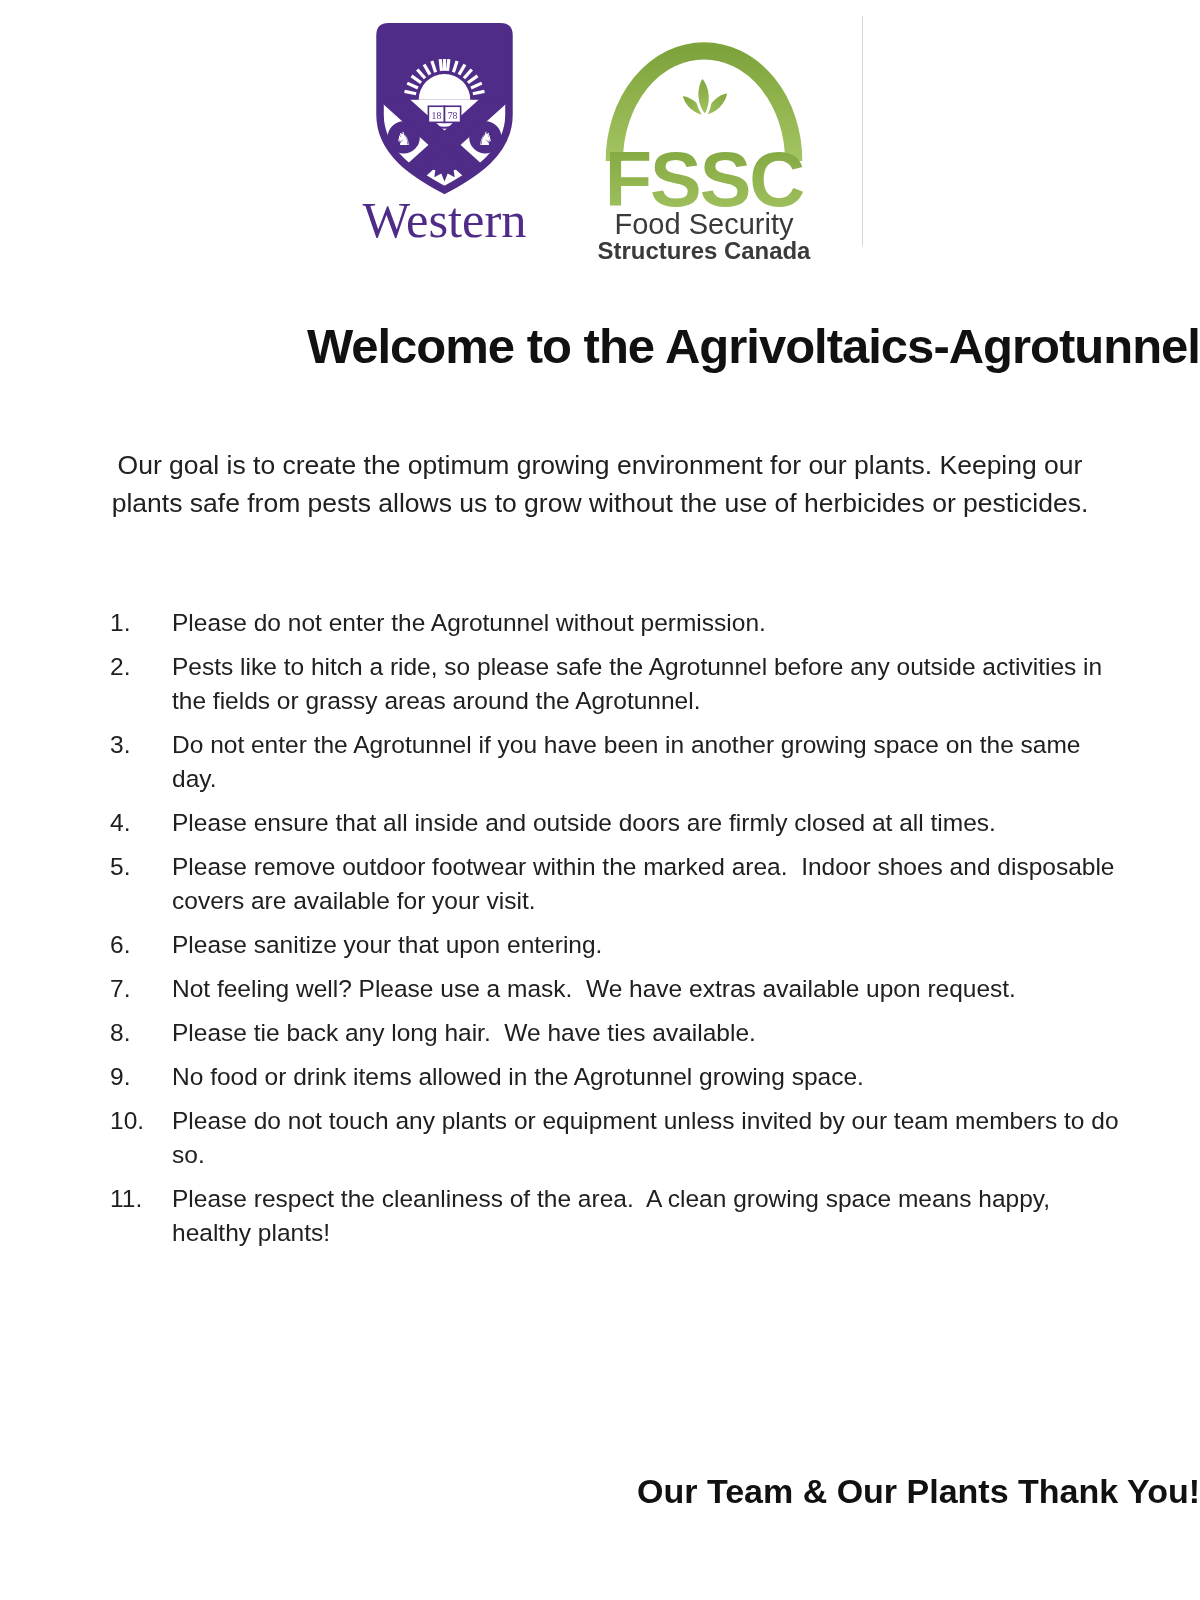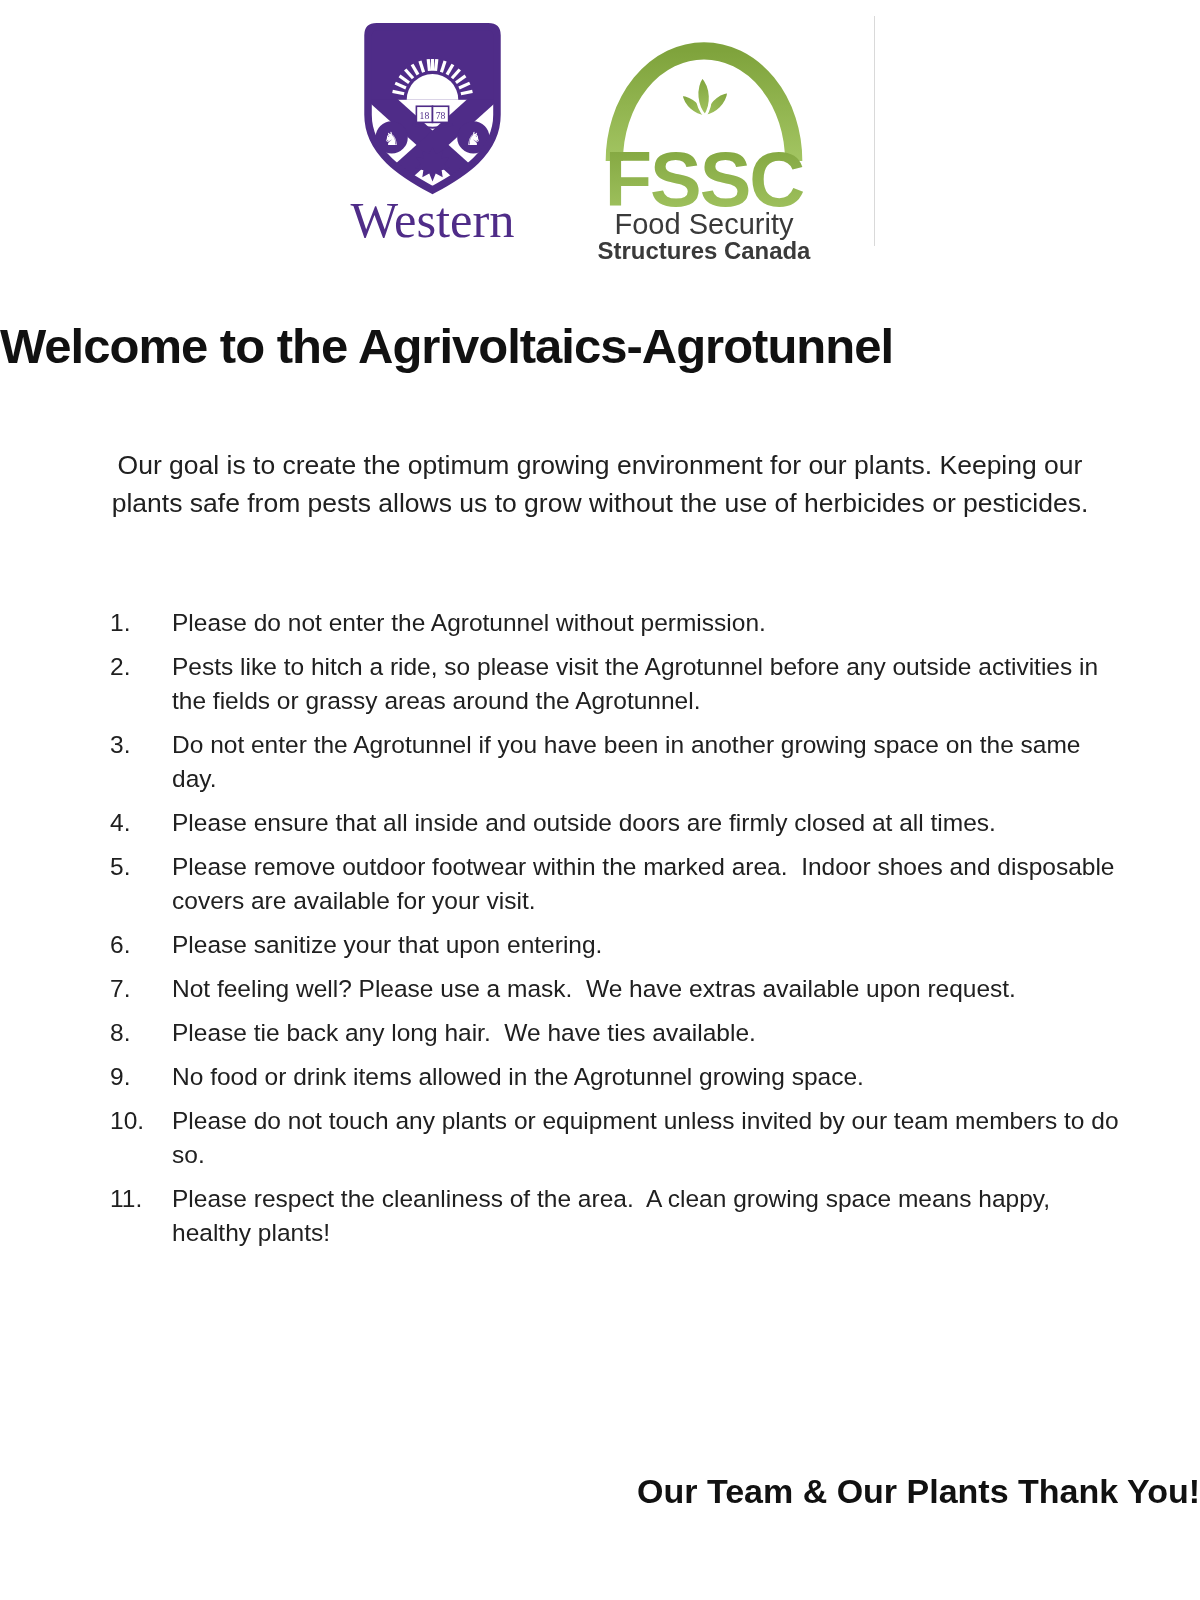--- a/index.html
+++ b/index.html
@@ -15,32 +15,32 @@
     width:1200px;height:1600px;background:#ffffff;
     font-family:"Liberation Sans","DejaVu Sans",sans-serif;
     color:var(--ink);
     position:relative;overflow:hidden;
   }
   .page{width:1200px;height:1600px;}
 
   
   .logo-row{
     display:flex;justify-content:center;align-items:flex-start;
-    gap:56px;padding-top:16px;height:250px;
+    gap:44px;padding-top:16px;height:250px;
   }
   .western-logo{width:215px;}
   .fssc-logo{width:218px;display:flex;}
   .logo-divider{
     width:1px;background:#d9d9d9;height:230px;margin-left:4px;align-self:flex-start;
   }
   svg text{user-select:none;}
 
   
   .title{
-    margin-top:70px;text-align:left;
+    margin-top:70px;text-align:right;
     font-size:49px;font-weight:bold;letter-spacing:-1px;
     line-height:52px;color:#111;
   }
 
   
   .intro-p{
     max-width:990px;margin:0 auto;text-align:center;
     font-size:26.5px;line-height:38px;color:#202020;
     white-space:pre-wrap;
   }
@@ -163,21 +163,21 @@
 
   <p class="intro-p first">Our goal is to create the optimum growing environment for our plants. Keeping our plants safe from pests allows us to grow without the use of herbicides or pesticides.</p>
 
   <ol class="rules">
       <li class="rule">
       <span class="rule-num">1.</span>
       <span class="rule-text">Please do not enter the Agrotunnel without permission.</span>
     </li>
       <li class="rule">
       <span class="rule-num">2.</span>
-      <span class="rule-text">Pests like to hitch a ride, so please visit the Agrotunnel before any outside activities in the fields or grassy areas around the Agrotunnel.</span>
+      <span class="rule-text">Pests like to hitch a ride, so please safe the Agrotunnel before any outside activities in the fields or grassy areas around the Agrotunnel.</span>
     </li>
       <li class="rule">
       <span class="rule-num">3.</span>
       <span class="rule-text">Do not enter the Agrotunnel if you have been in another growing space on the same day.</span>
     </li>
       <li class="rule">
       <span class="rule-num">4.</span>
       <span class="rule-text">Please ensure that all inside and outside doors are firmly closed at all times.</span>
     </li>
       <li class="rule">

